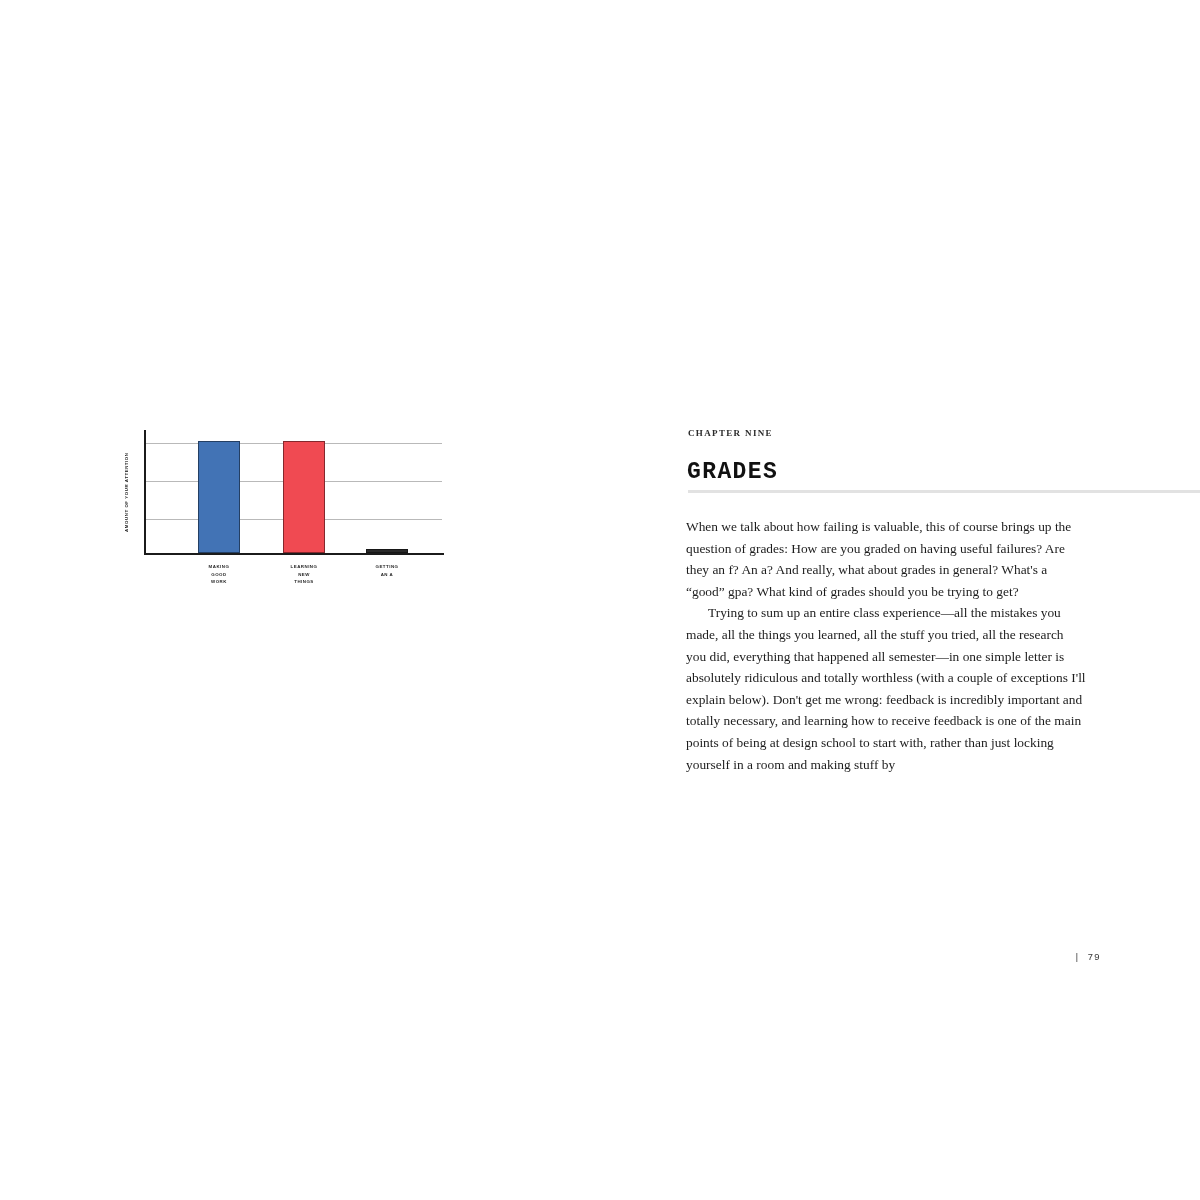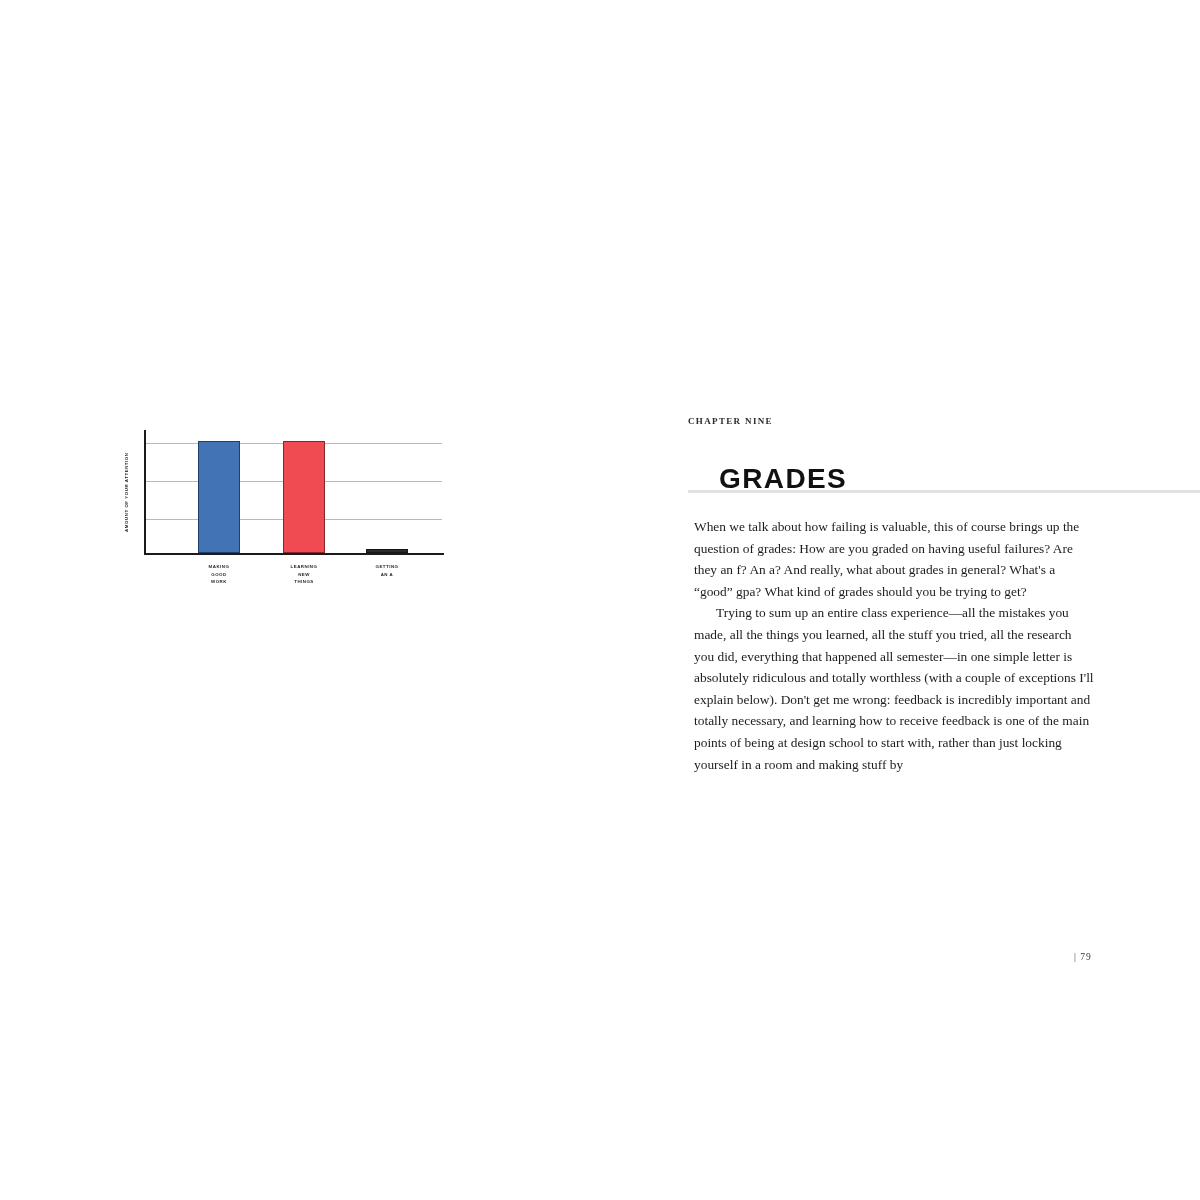--- a/index.html
+++ b/index.html
@@ -139,74 +139,73 @@
     position: absolute;
     left: 600px;
     top: 0;
     width: 600px;
     height: 1200px;
   }
 
   .chapter-eyebrow {
     position: absolute;
     left: 88px;
-    top: 416px;
+    top: 428px;
     font-family: "Liberation Serif", serif;
     font-size: 9px;
     font-weight: bold;
     letter-spacing: 1.35px;
     color: #2b2b2b;
     text-transform: uppercase;
   }
 
   .chapter-title {
     position: absolute;
     left: 87px;
     top: 444px;
-    font-family: Liberation Sans, sans-serif;
-    font-size: 28px;
+    font-family: Liberation Mono, monospace;
+    font-size: 23px;
     font-weight: bold;
     letter-spacing: 1.4px;
     color: #111111;
-    margin-left: 32px;
   }
 
   .title-rule {
     position: absolute;
     left: 88px;
     top: 490px;
     width: 512px;
     height: 2.5px;
     background: #e2e2e2;
   }
 
   .body-copy {
     position: absolute;
-    left: 94px;
+    left: 86px;
     top: 516px;
     width: 400px;
     font-family: "Liberation Serif", serif;
     font-size: 13.4px;
     line-height: 21.6px;
     color: #1c1c1c;
     text-align: left;
   }
   .body-copy p {
     margin: 0;
   }
   .body-copy p.indent {
     text-indent: 22px;
   }
 
   .folio {
     position: absolute;
     left: 452px;
     top: 952px;
     width: 60px;
-    font-family: Liberation Serif, serif;
+    font-family: Liberation Mono, monospace;
     font-size: 9.5px;
     letter-spacing: 1px;
     color: #3a3a3a;
     padding-left: 22px;
   }
 </style>
 </head>
 <body>
 
 <div class="spread">

